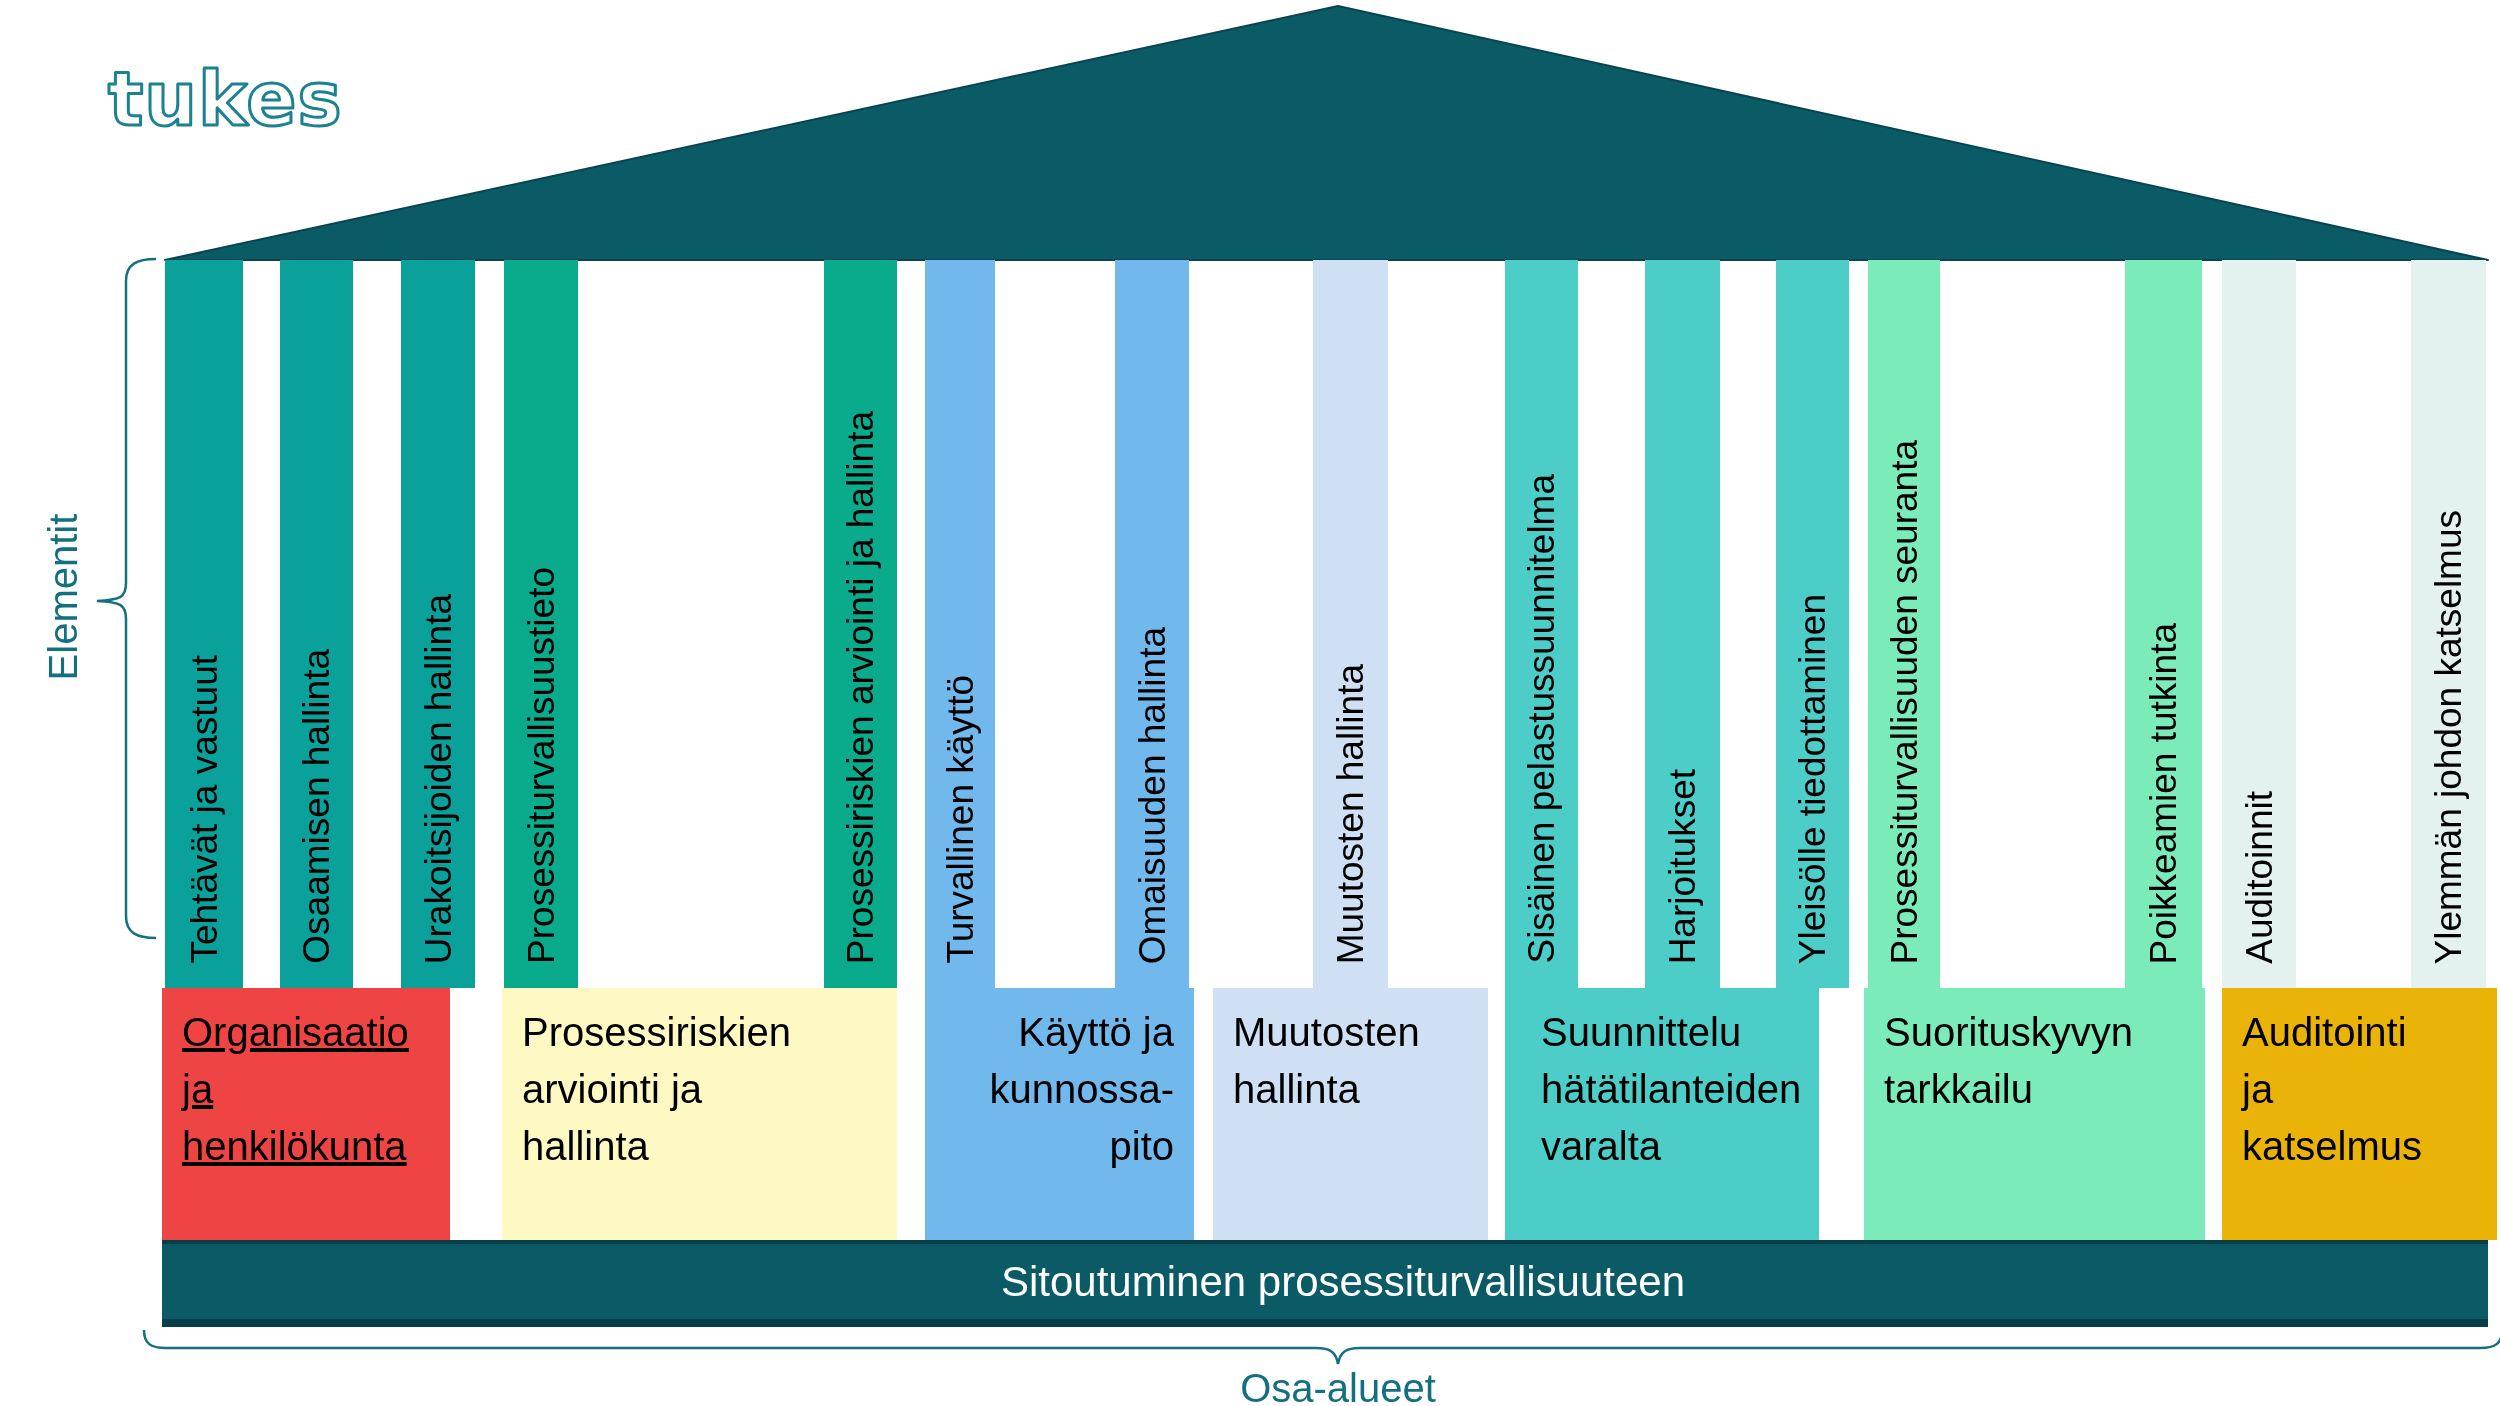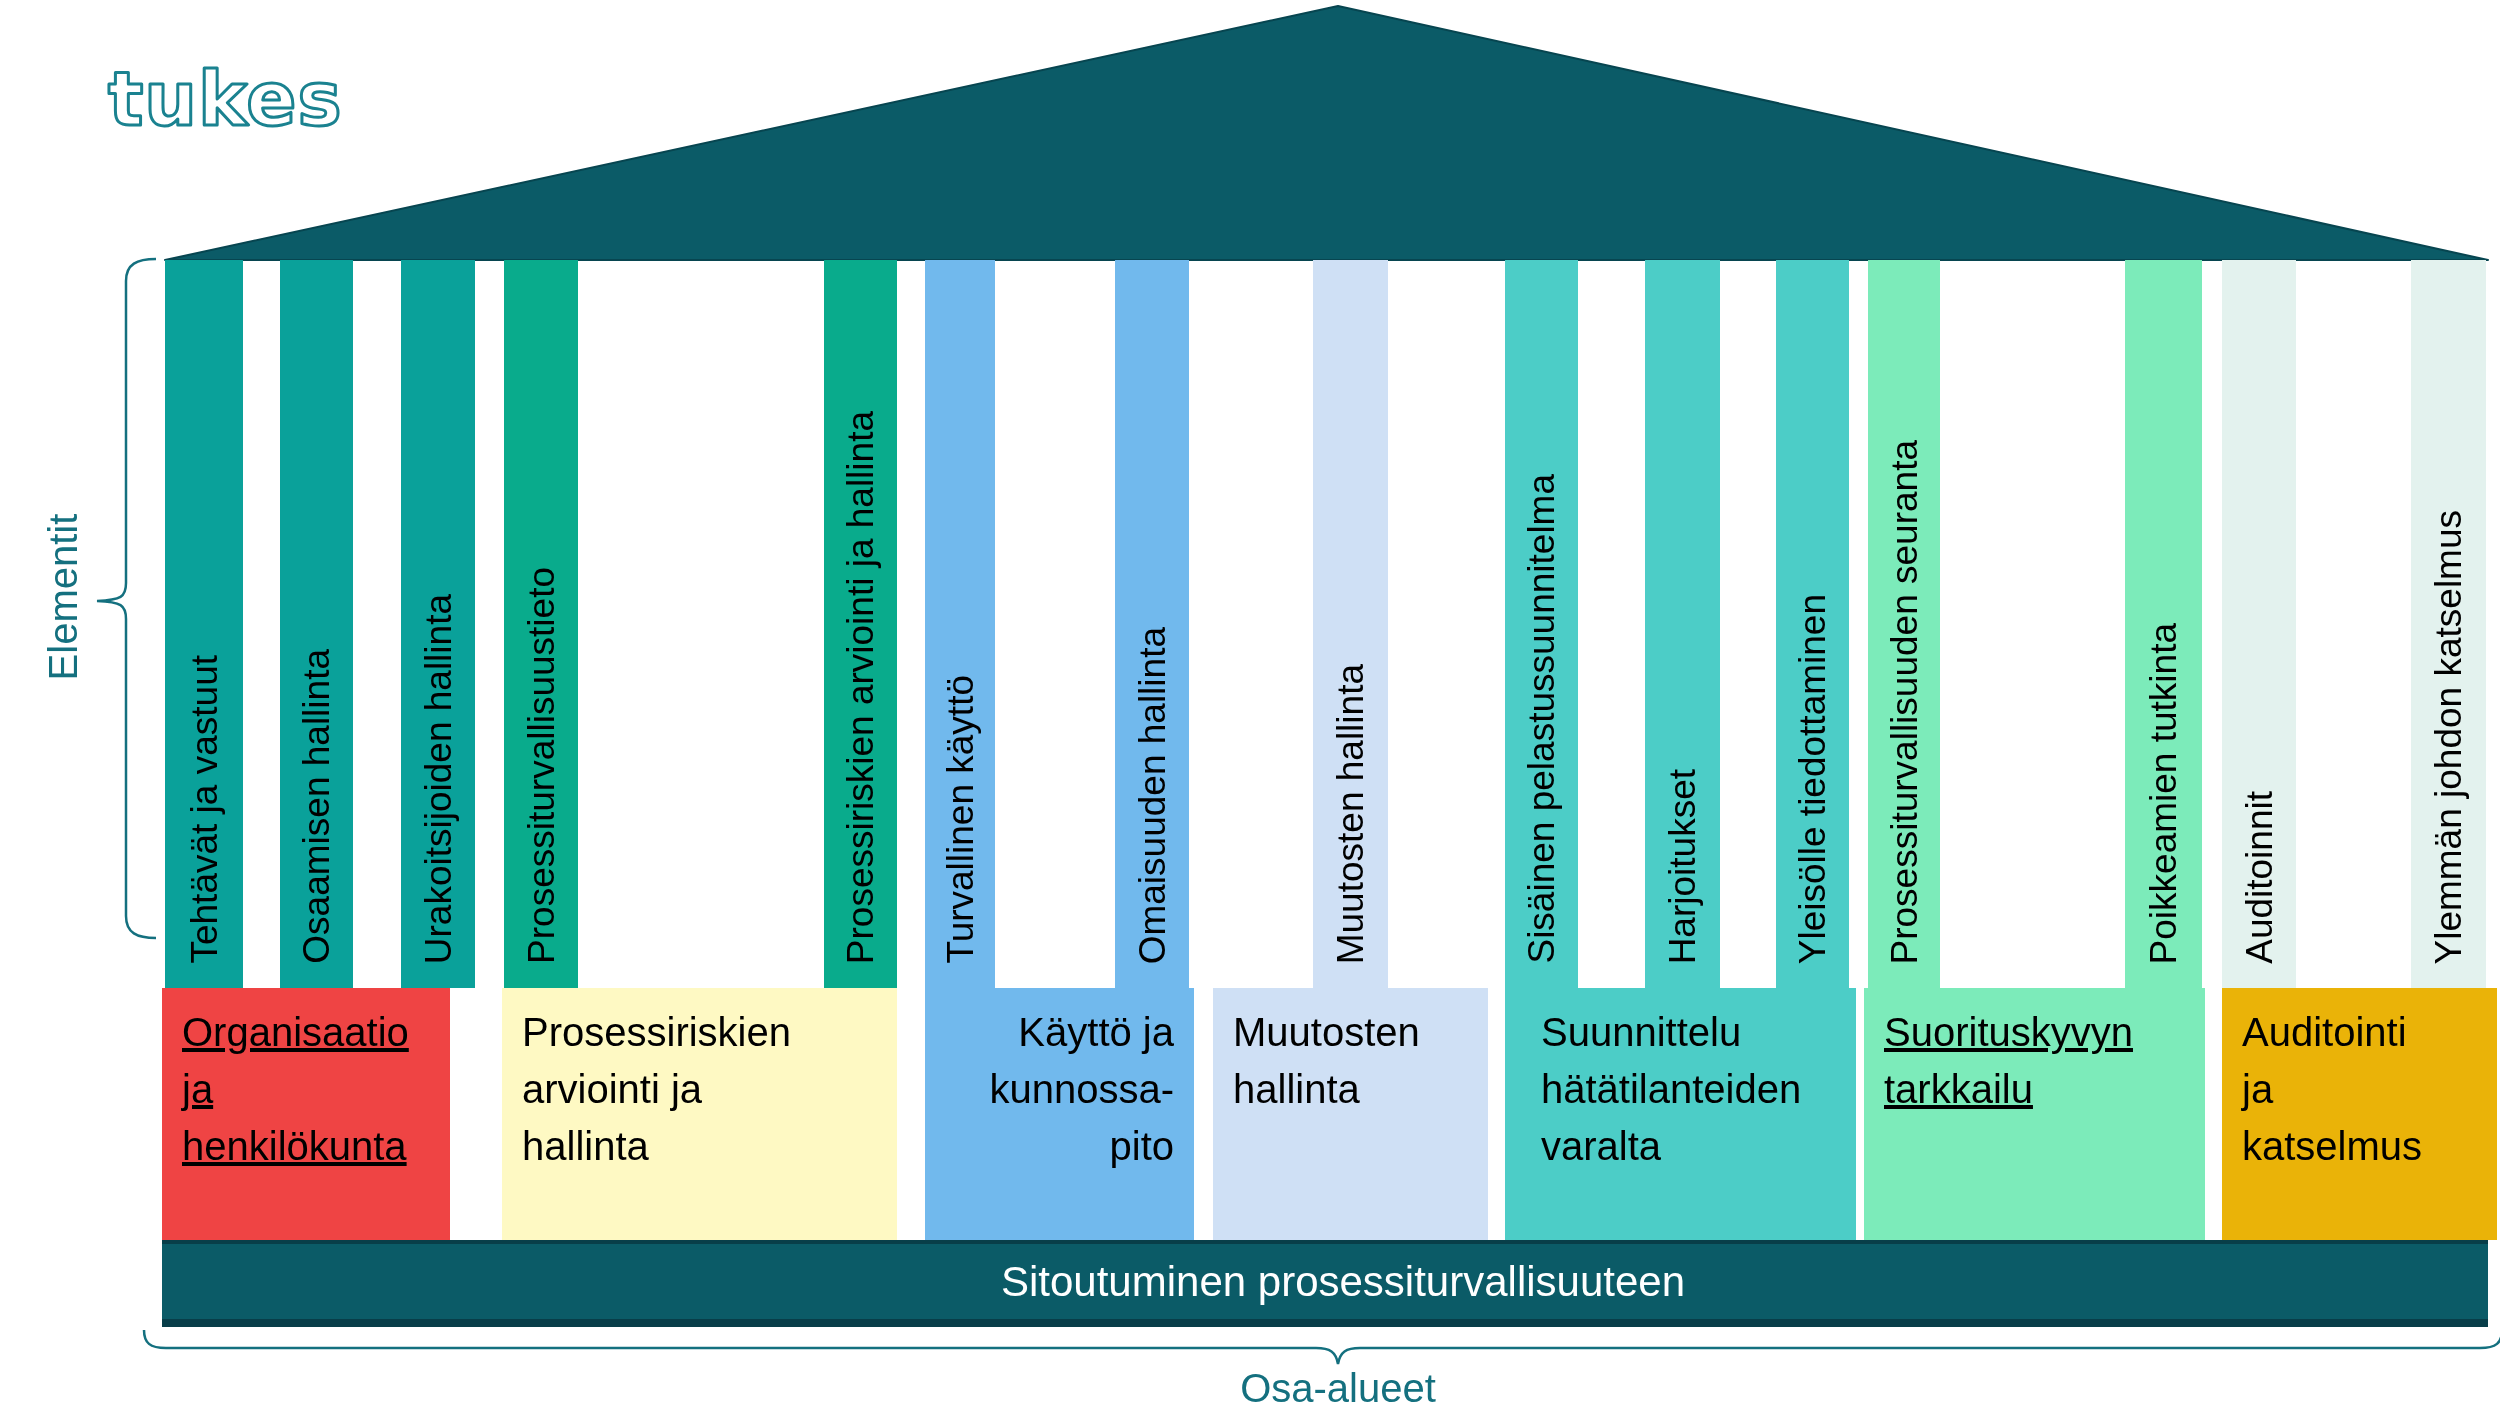--- a/index.html
+++ b/index.html
@@ -97,33 +97,33 @@
         <span class="vtext">Turvallinen käyttö</span>
       </div>
       <div class="pillar" style="left: 1107px; width: 74px; background: rgb(113, 185, 237);">
         <span class="vtext">Omaisuuden hallinta</span>
       </div>
       <div class="base-block" style="left: 1205px; width: 275px; background: rgb(207, 224, 245);">Muutosten
 hallinta</div>
       <div class="pillar" style="left: 1305px; width: 75px; background: rgb(207, 224, 245);">
         <span class="vtext">Muutosten hallinta</span>
       </div>
-      <div class="base-block" style="left: 1497px; width: 351px; background: rgb(76, 205, 199); padding-left: 36px;">Suunnittelu
+      <div class="base-block" style="left: 1497px; width: 314px; background: rgb(76, 205, 199); padding-left: 36px;">Suunnittelu
 hätätilanteiden
 varalta</div>
       <div class="pillar" style="left: 1497px; width: 73px; background: rgb(76, 205, 199);">
         <span class="vtext">Sisäinen pelastussuunnitelma</span>
       </div>
       <div class="pillar" style="left: 1637px; width: 75px; background: rgb(76, 205, 199);">
         <span class="vtext">Harjoitukset</span>
       </div>
       <div class="pillar" style="left: 1768px; width: 73px; background: rgb(76, 205, 199);">
         <span class="vtext">Yleisölle tiedottaminen</span>
       </div>
-      <div class="base-block" style="left: 1856px; width: 341px; background: rgb(124, 235, 186); text-decoration: underline;">Suorituskyvyn
+      <div class="base-block" style="left: 1856px; width: 341px; background: rgb(124, 235, 186);">Suorituskyvyn
 tarkkailu</div>
       <div class="pillar" style="left: 1860px; width: 72px; background: rgb(124, 235, 186);">
         <span class="vtext">Prosessiturvallisuuden seuranta</span>
       </div>
       <div class="pillar" style="left: 2117px; width: 77px; background: rgb(124, 235, 186);">
         <span class="vtext">Poikkeamien tutkinta</span>
       </div>
       <div class="base-block" style="left: 2214px; width: 275px; background: #eab308;">Auditointi
 ja
 katselmus</div>

